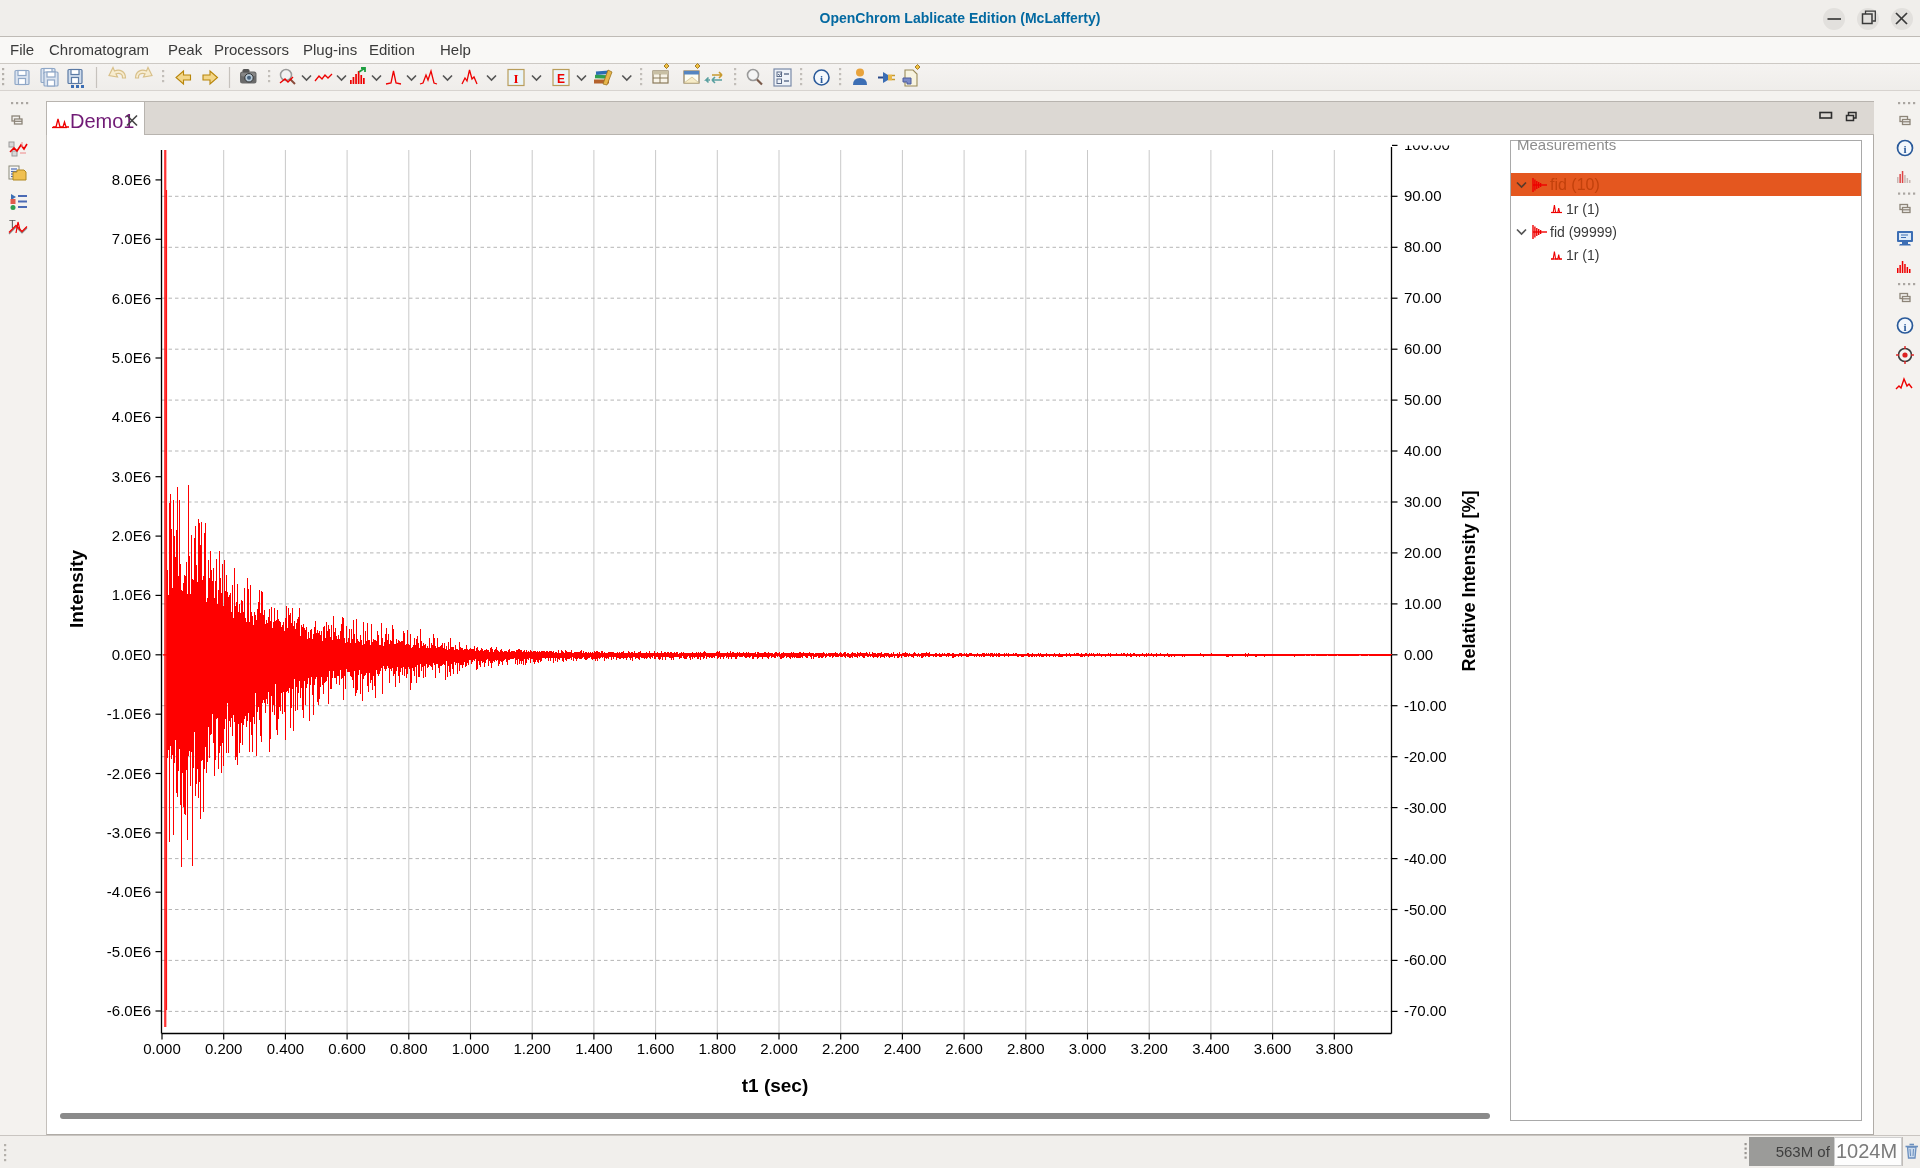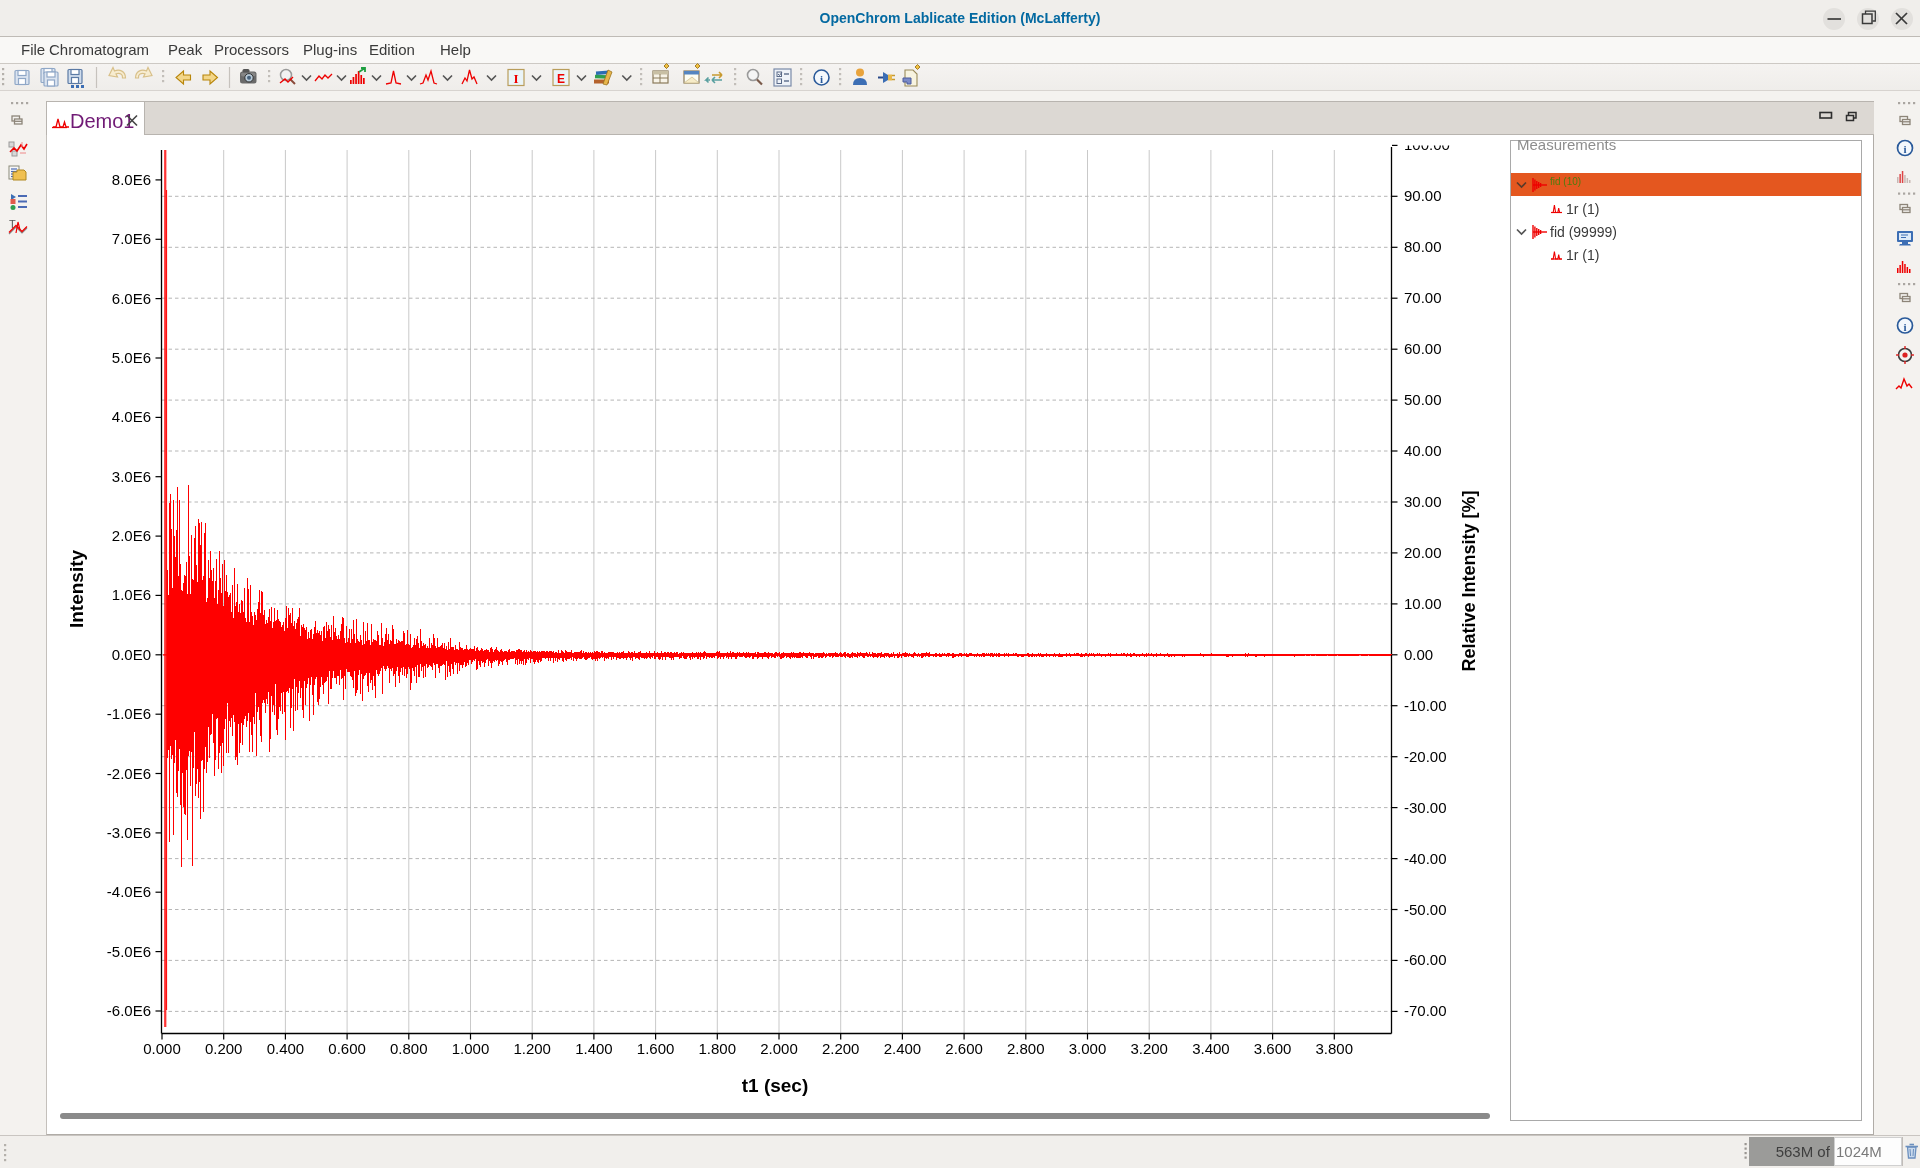--- a/index.html
+++ b/index.html
@@ -11,50 +11,50 @@
 <body>
 
 <div class="abs" style="left:0;top:0;width:1920px;height:37px;background:#f0eeeb;border-bottom:1px solid #bfbbb6;"></div>
 <div class="abs" style="left:0;top:0;width:1920px;height:36px;text-align:center;line-height:36px;font-size:14px;font-weight:bold;color:#0369a1;">OpenChrom Lablicate Edition (McLafferty)</div>
 <div class="abs" style="left:1823px;top:8px;width:22px;height:22px;border-radius:11px;background:#e2e0dd;"></div>
 <div class="abs" style="left:1857px;top:8px;width:22px;height:22px;border-radius:11px;background:#e2e0dd;"></div>
 <div class="abs" style="left:1891px;top:8px;width:22px;height:22px;border-radius:11px;background:#e2e0dd;"></div>
 
 <div class="abs" style="left:0;top:37px;width:1920px;height:27px;background:#f9f8f6;border-bottom:1px solid #cdc9c4;"></div>
 <div class="abs" style="left:0;top:37px;height:26px;line-height:26px;font-size:15px;color:#3a3a3a;">
-<span class="abs" style="white-space:nowrap;left:10px;margin-left:11px;">File</span>
+<span class="abs" style="white-space:nowrap;left:10px;">File</span>
 <span class="abs" style="white-space:nowrap;left:49px;">Chromatogram</span>
 <span class="abs" style="white-space:nowrap;left:168px;">Peak</span>
 <span class="abs" style="white-space:nowrap;left:214px;">Processors</span>
 <span class="abs" style="white-space:nowrap;left:303px;">Plug-ins</span>
 <span class="abs" style="white-space:nowrap;left:369px;">Edition</span>
 <span class="abs" style="white-space:nowrap;left:440px;">Help</span>
 </div>
 
 <div class="abs" style="left:0;top:64px;width:1920px;height:27px;background:linear-gradient(#f5f3f1,#efedea);border-bottom:1px solid #d7d3cf;"></div>
 
 <div class="abs" style="left:46px;top:101px;width:1828px;height:34px;background:#dcd8d3;border:1px solid #b8b4af;border-right:none;"></div>
 <div class="abs" style="left:46px;top:101px;width:99px;height:34px;background:#ffffff;border:1px solid #b8b4af;border-bottom:none;"></div>
 <div class="abs" style="left:70px;top:110px;font-size:20px;color:#701a75;">Demo1</div>
 
 <div class="abs" style="left:46px;top:135px;width:1828px;height:1000px;background:#ffffff;border-left:1px solid #c4c0bb;border-right:1px solid #b0aca7;border-bottom:1px solid #b0aca7;"></div>
 
 <div class="abs" style="left:1510px;top:140px;width:352px;height:981px;background:#fff;border:1px solid #a9a9a9;"></div>
 <div class="abs" style="left:1517px;top:136px;font-size:15px;color:#8d8d8d;">Measurements</div>
 <div class="abs" style="left:1511px;top:173px;width:350px;height:23px;background:#e4571f;"></div>
-<div class="abs" style="left:1550px;top:176px;font-size:10px;color:#4d7c0f;text-align:center;">fid (10)</div>
+<div class="abs" style="left:1550px;top:176px;font-size:16px;color:#c2410c;text-align:center;">fid (10)</div>
 <div class="abs" style="left:1566px;top:198px;font-size:14px;color:#3a3a3a;height:23px;line-height:23px;">1r (1)</div>
 <div class="abs" style="left:1550px;top:221px;font-size:14px;color:#3a3a3a;height:23px;line-height:23px;">fid (99999)</div>
 <div class="abs" style="left:1566px;top:244px;font-size:14px;color:#3a3a3a;height:23px;line-height:23px;">1r (1)</div>
 
 <div class="abs" style="left:0;top:1135px;width:1920px;height:33px;background:#f1efec;border-top:1px solid #c9c5c1;"></div>
 <div class="abs" style="left:1749px;top:1137px;width:85px;height:29px;background:#9b9b99;"></div>
 <div class="abs" style="left:1834px;top:1137px;width:68px;height:29px;background:#fdfdfd;border:1px solid #d0d0d0;"></div>
 <div class="abs" style="left:1749px;top:1137px;width:85px;height:21px;font-size:15px;color:#3e3e3e;text-align:right;line-height:29px;">563M of&nbsp;</div>
-<div class="abs" style="left:1836px;top:1137px;font-size:15px;color:#7a7a7a;line-height:29px;">1024M</div>
+<div class="abs" style="left:1836px;top:1137px;font-size:20px;color:#7a7a7a;line-height:29px;">1024M</div>
 <div class="abs" style="left:1902px;top:1137px;width:1px;height:29px;background:#c0bcb8;"></div>
 <svg class="abs" style="left:0;top:0;" width="1920" height="1168" viewBox="0 0 1920 1168">
     <line x1="223.7" y1="150" x2="223.7" y2="1033.0" stroke="#c9c9c9" stroke-width="1"></line>
     <line x1="285.4" y1="150" x2="285.4" y2="1033.0" stroke="#c9c9c9" stroke-width="1"></line>
     <line x1="347.1" y1="150" x2="347.1" y2="1033.0" stroke="#c9c9c9" stroke-width="1"></line>
     <line x1="408.8" y1="150" x2="408.8" y2="1033.0" stroke="#c9c9c9" stroke-width="1"></line>
     <line x1="470.5" y1="150" x2="470.5" y2="1033.0" stroke="#c9c9c9" stroke-width="1"></line>
     <line x1="532.2" y1="150" x2="532.2" y2="1033.0" stroke="#c9c9c9" stroke-width="1"></line>
     <line x1="593.9" y1="150" x2="593.9" y2="1033.0" stroke="#c9c9c9" stroke-width="1"></line>
     <line x1="655.6" y1="150" x2="655.6" y2="1033.0" stroke="#c9c9c9" stroke-width="1"></line>

